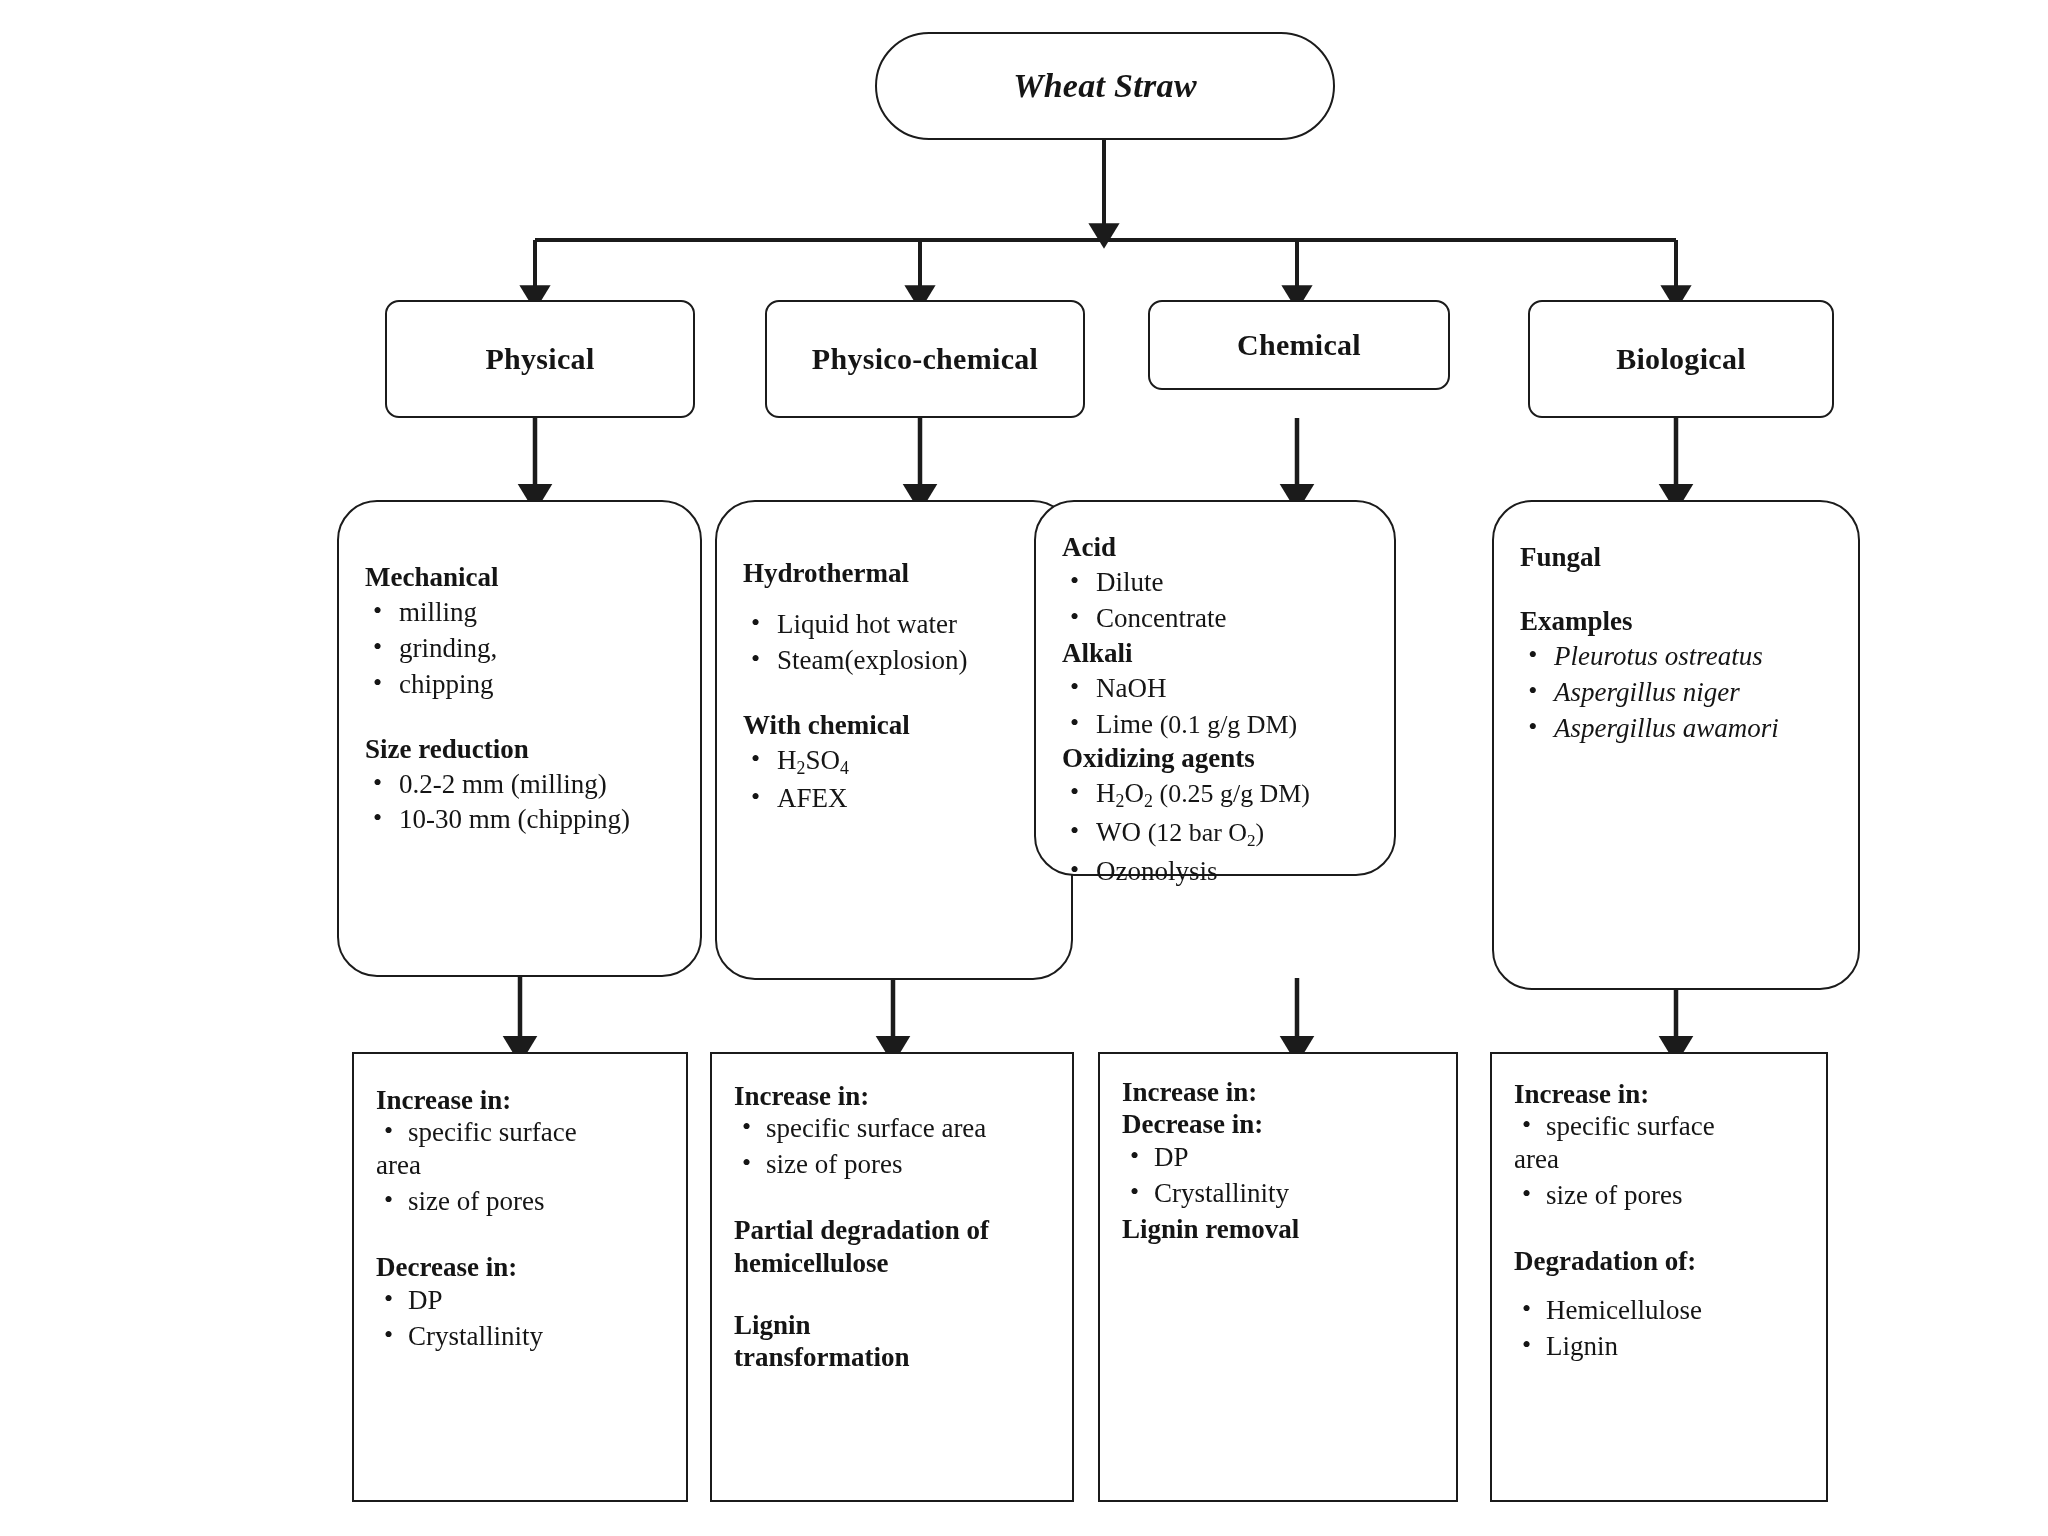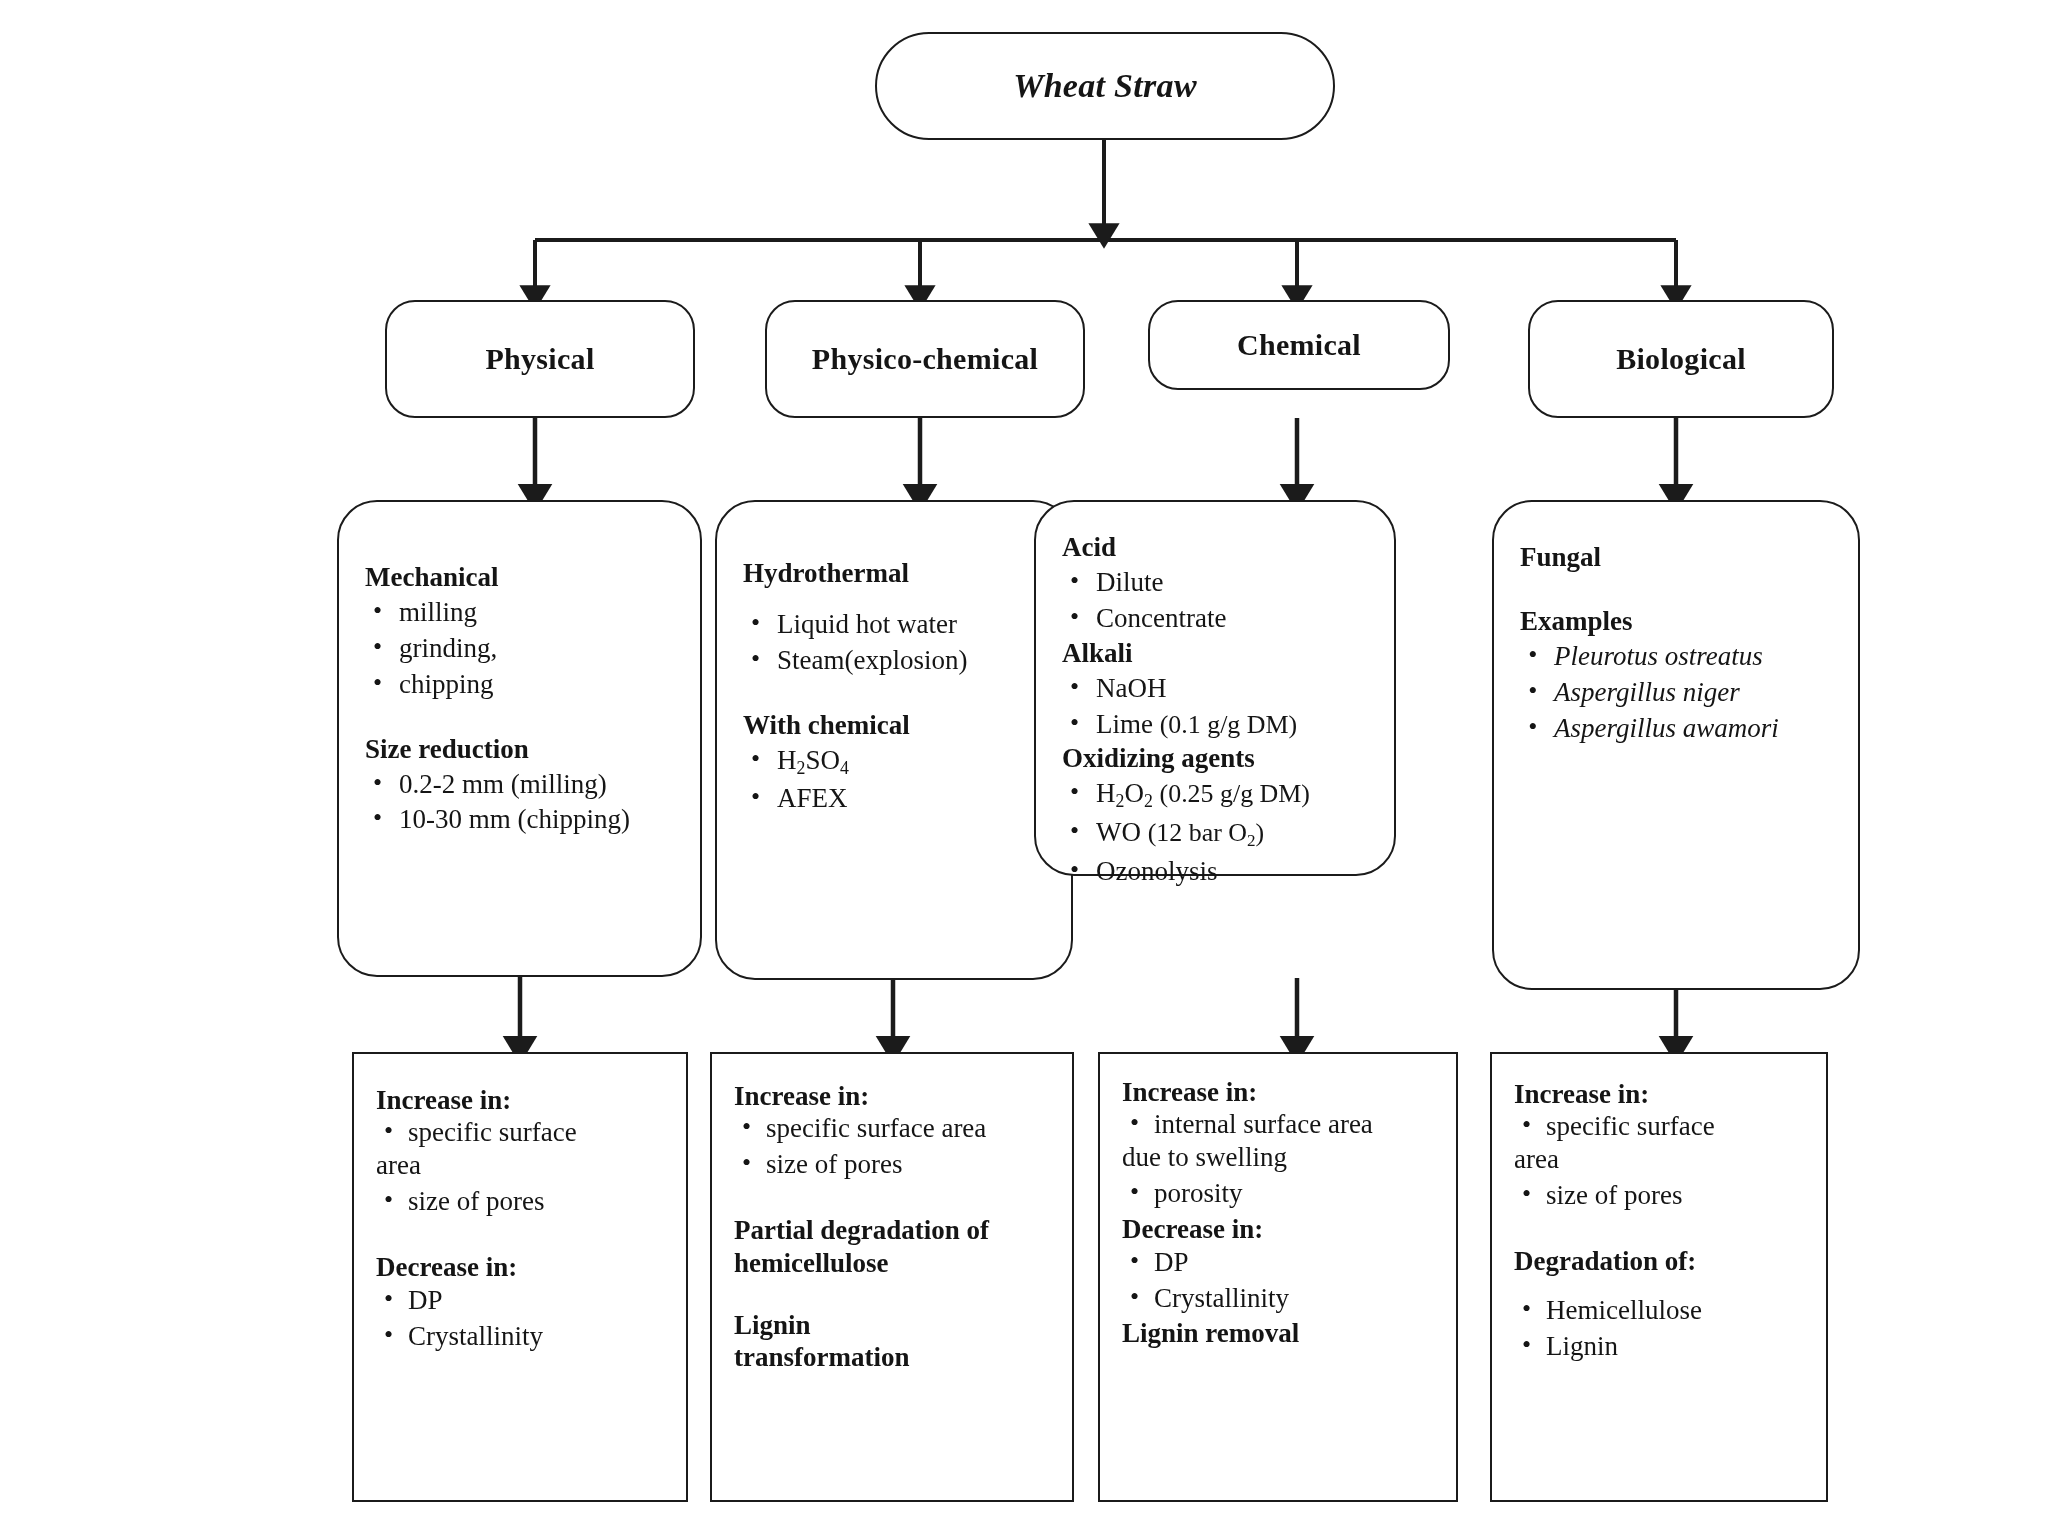--- a/index.html
+++ b/index.html
@@ -36,21 +36,21 @@
     position: absolute;
     box-sizing: border-box;
     background: #ffffff;
     border: 2.5px solid #1b1b1b;
   }
   .node.stadium {
     border-radius: 90px;
     font-style: italic;
   }
   .node.rounded {
-    border-radius: 30px;
+    border-radius: 14px;
   }
   .node.round-lg {
     border-radius: 40px;
   }
   .node.sharp {
     border-radius: 0;
   }
 
   .node-title-center {
     width: 100%;
@@ -271,24 +271,20 @@
       <div class="gap"></div>
       <div class="outcome-head two-line" style="width:290px;">Partial degradation of hemicellulose</div>
       <div class="gap"></div>
       <div class="outcome-head two-line" style="width:190px;">Lignin transformation</div>
     </div>
   </div>
 
   <div class="node sharp" style="left:1098px; top:1052px; width:360px; height:450px;">
     <div class="outcome-body" style="top:22px;">
       <div class="outcome-head">Increase in:</div>
-      <ul class="bul hang">
-        <li><span>internal surface area</span><span class="cont">due to swelling</span></li>
-        <li>porosity</li>
-      </ul>
       <div class="outcome-head">Decrease in:</div>
       <ul class="bul hang">
         <li>DP</li>
         <li>Crystallinity</li>
       </ul>
       <div class="outcome-head">Lignin removal</div>
     </div>
   </div>
 
   <div class="node sharp" style="left:1490px; top:1052px; width:338px; height:450px;">

